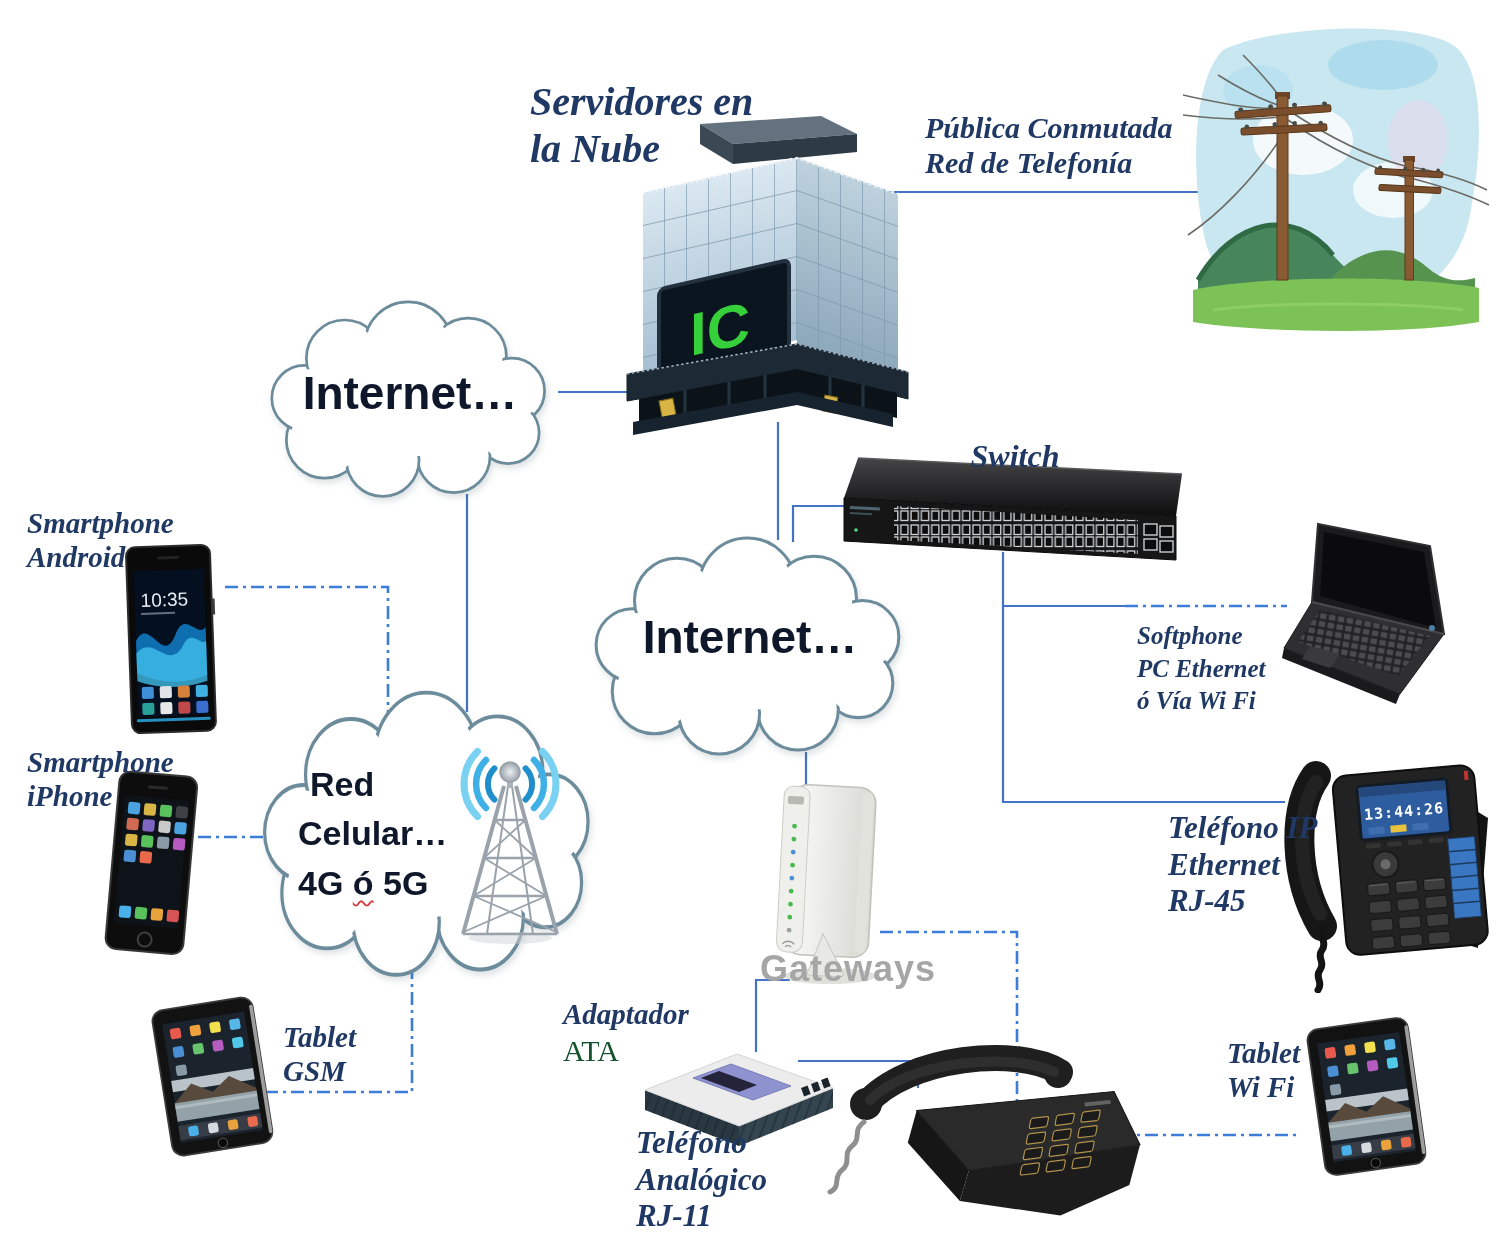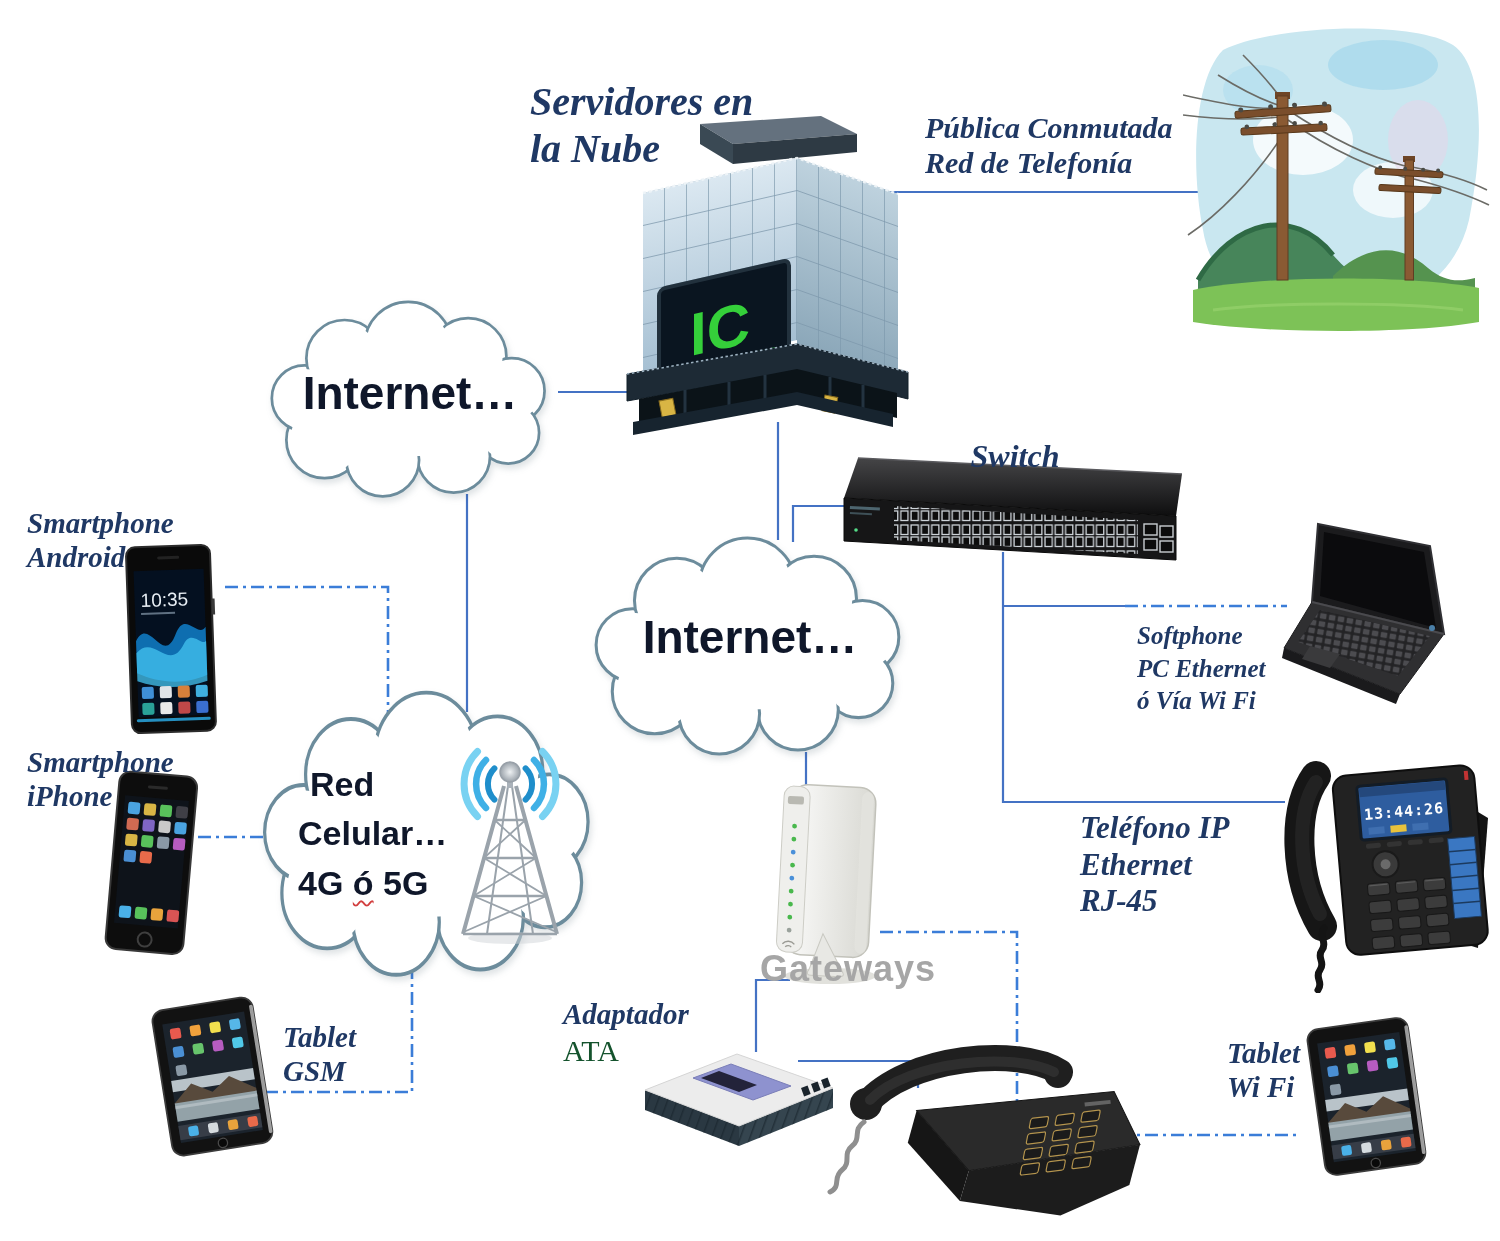--- a/index.html
+++ b/index.html
@@ -499,32 +499,37 @@
     <div>Celular…</div>
     <div><span>4G</span> <span class="sq">ó</span> <span>5G</span></div>
   </div>
 
   <div class="lbl" style="left:1137px;top:620px;font-size:25px;line-height:1.3;">
     <div>Softphone</div>
     <div>PC Ethernet</div>
     <div>ó Vía Wi Fi</div>
   </div>
 
-  <div class="lbl" style="left:1080px;top:810px;font-size:31px;">
+  <div class="lbl" style="left:1168px;top:810px;font-size:31px;">
     <div>Teléfono IP</div>
     <div>Ethernet</div>
     <div>RJ-45</div>
   </div>
 
   <div class="gateways-lbl" style="left:760px;top:948px;">Gateways</div>
 
   <div class="lbl" style="left:563px;top:996px;font-size:29px;line-height:1.25;">
     <div>Adaptador</div>
     <div class="ata-line" style="font-size:30px;">ATA</div>
   </div>
 
+  <div class="lbl" style="left:636px;top:1125px;font-size:31px;">
+    <div>Teléfono</div>
+    <div>Analógico</div>
+    <div>RJ-11</div>
+  </div>
 
   <div class="lbl" style="left:1227px;top:1036px;">
     <div>Tablet</div>
     <div>Wi Fi</div>
   </div>
 
 </div>
 
 </body></html>

